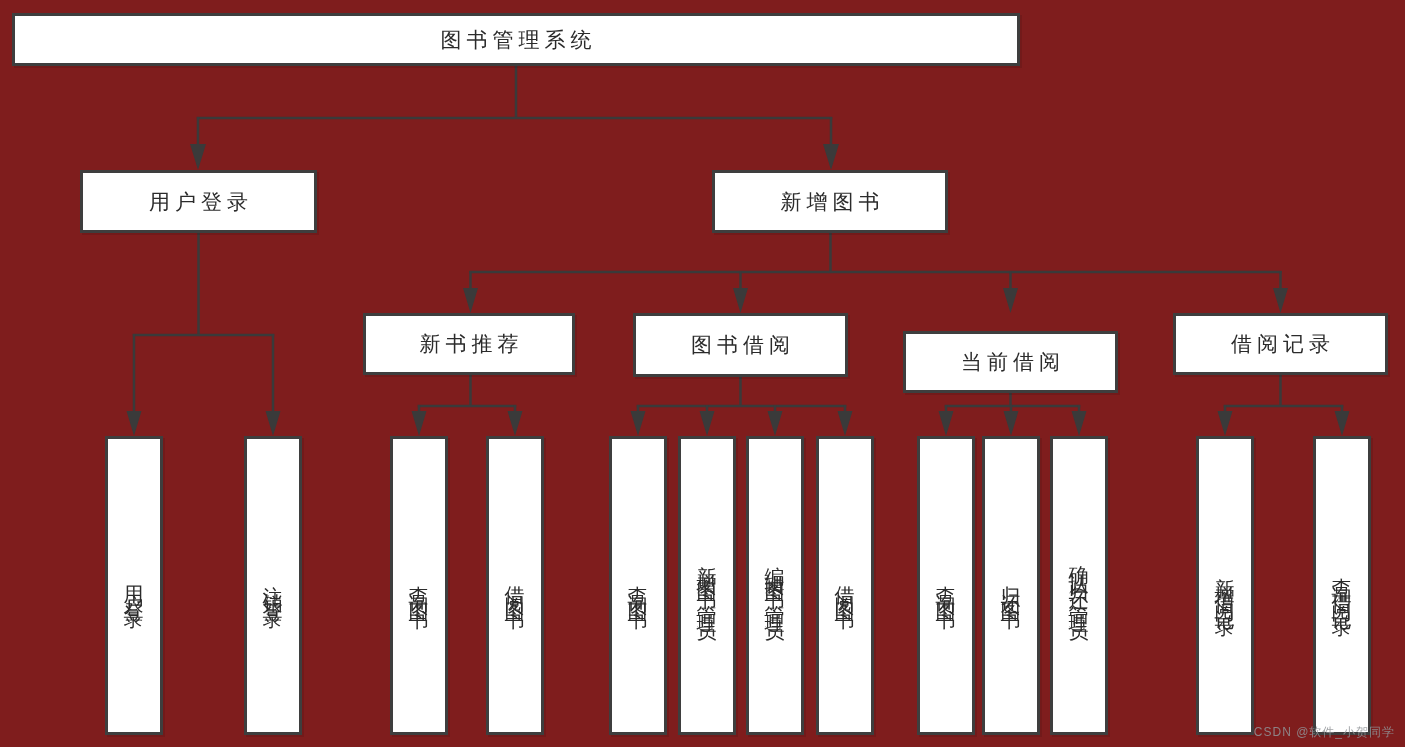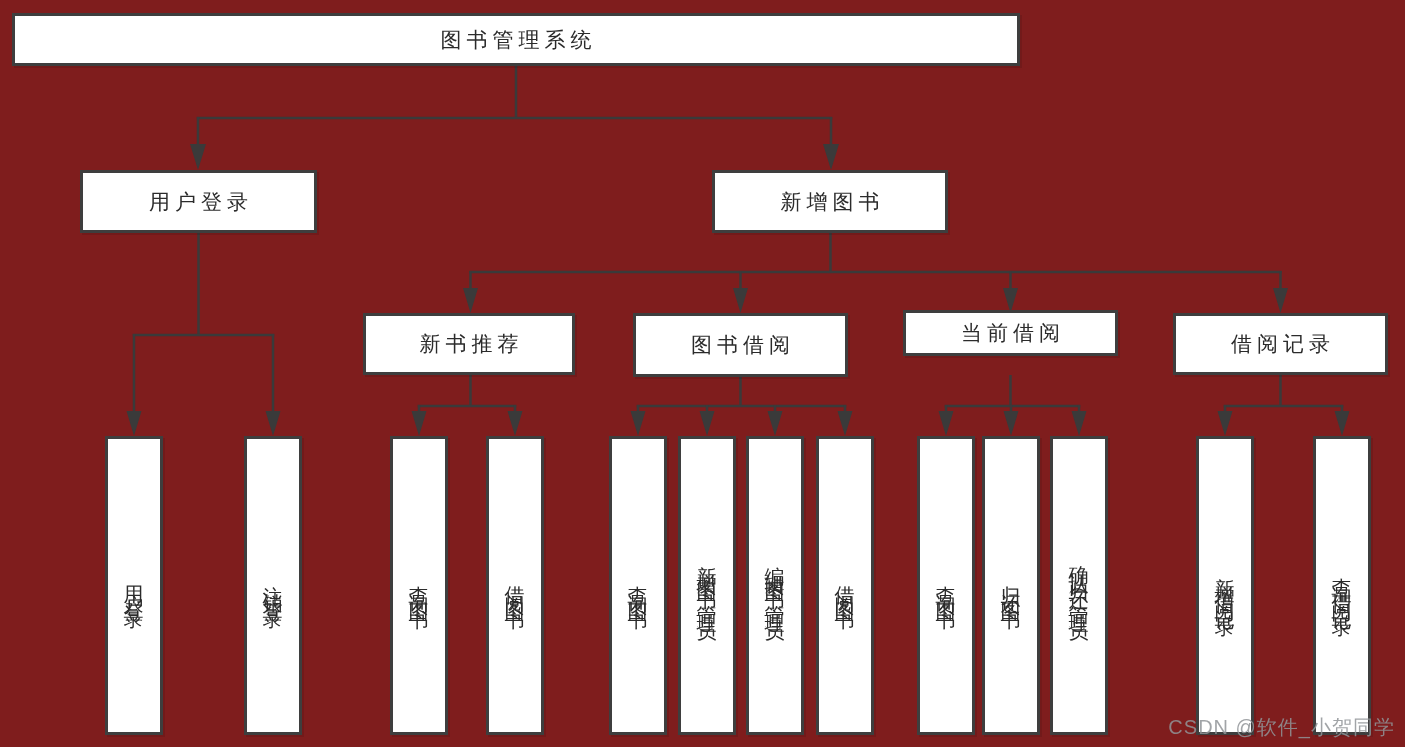--- a/index.html
+++ b/index.html
@@ -31,21 +31,21 @@
     writing-mode:vertical-rl;
     text-orientation:mixed;
     font-size:20px;
     letter-spacing:8px;
     color:#2b2b2b;
     line-height:1;
   }
   .watermark{
     position:absolute;
     right:10px;bottom:6px;
-    font-size:20px;
+    font-size:12px;
     color:rgba(145,148,152,0.85);
     letter-spacing:1px;
     z-index:3;
     white-space:nowrap;
   }
 </style>
 </head>
 <body>
 
 <div class="stage">
@@ -126,21 +126,21 @@
   <div class="node h" style="left:712px;top:170px;width:236px;height:63px">
     <span>新增图书</span>
   </div>
 
   <div class="node h" style="left:363px;top:313px;width:212px;height:62px">
     <span>新书推荐</span>
   </div>
   <div class="node h" style="left:633px;top:313px;width:215px;height:64px">
     <span>图书借阅</span>
   </div>
-  <div class="node h" style="left:903px;top:310px;width:215px;height:46px">
+  <div class="node h" style="left:903px;top:331px;width:215px;height:62px">
     <span>当前借阅</span>
   </div>
   <div class="node h" style="left:1173px;top:313px;width:215px;height:62px">
     <span>借阅记录</span>
   </div>
 
   <div class="node v" style="left:105px;top:436px;width:58px;height:299px">
     <span>用户登录</span>
   </div>
   <div class="node v" style="left:244px;top:436px;width:58px;height:299px">

